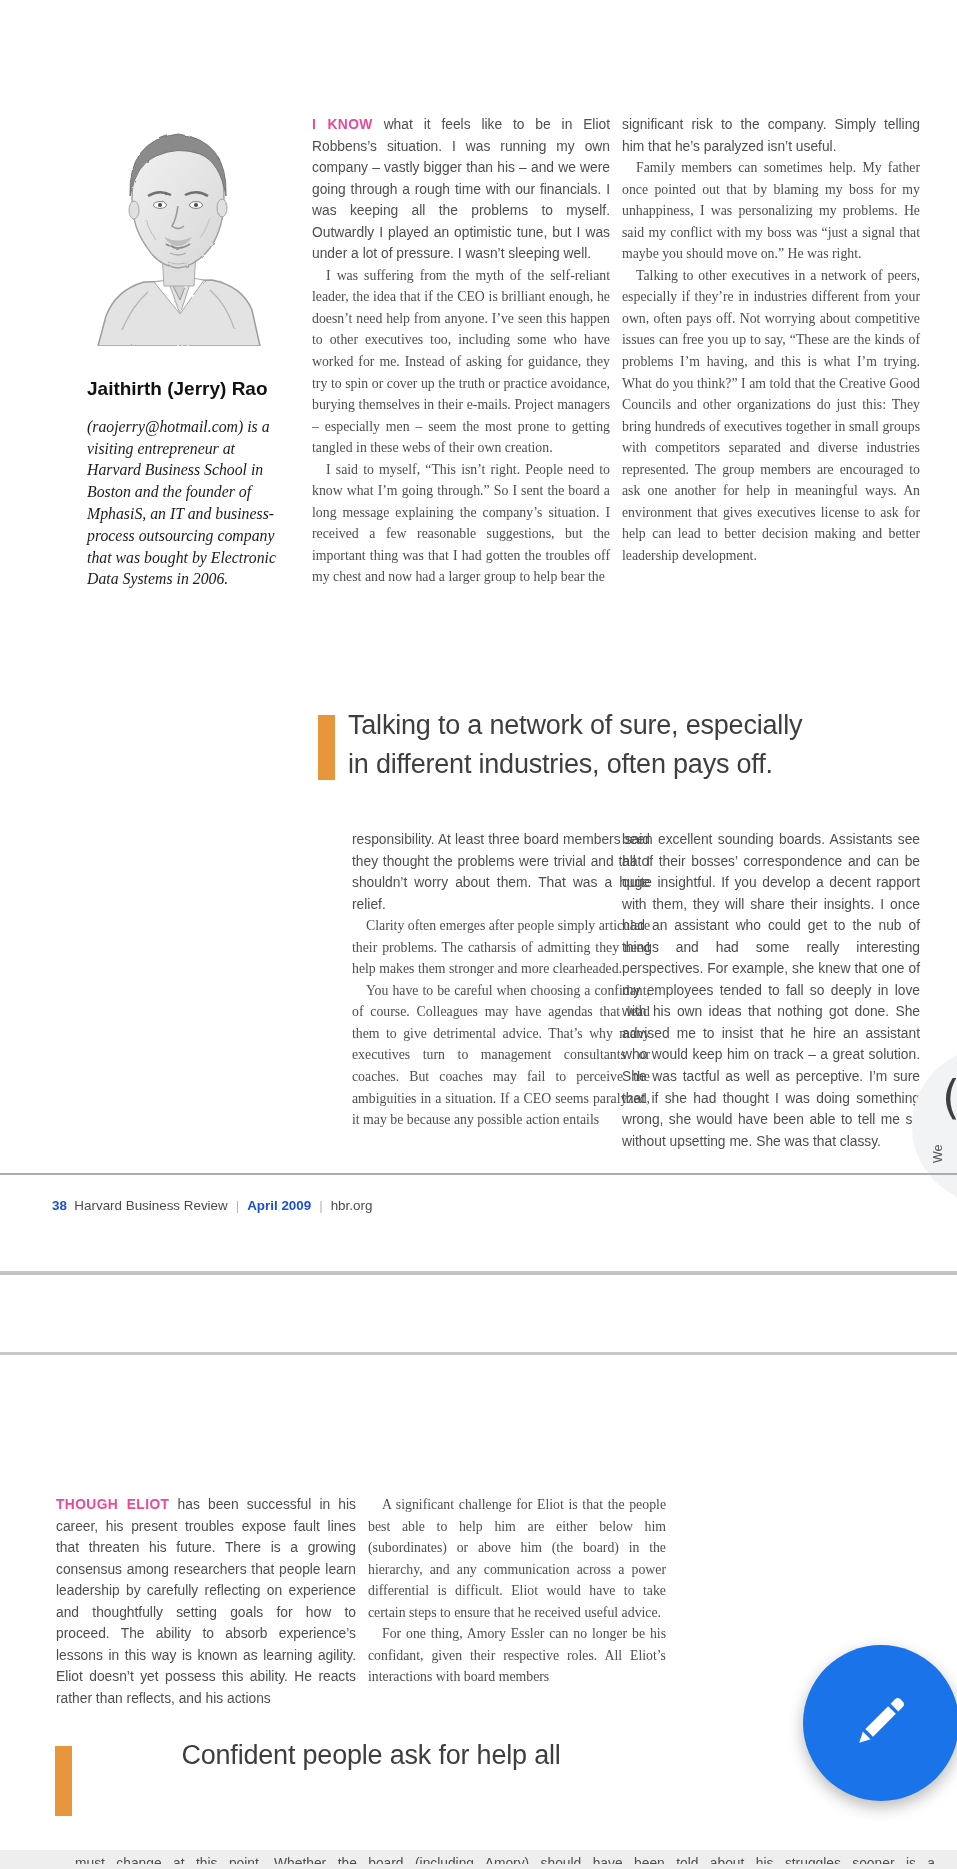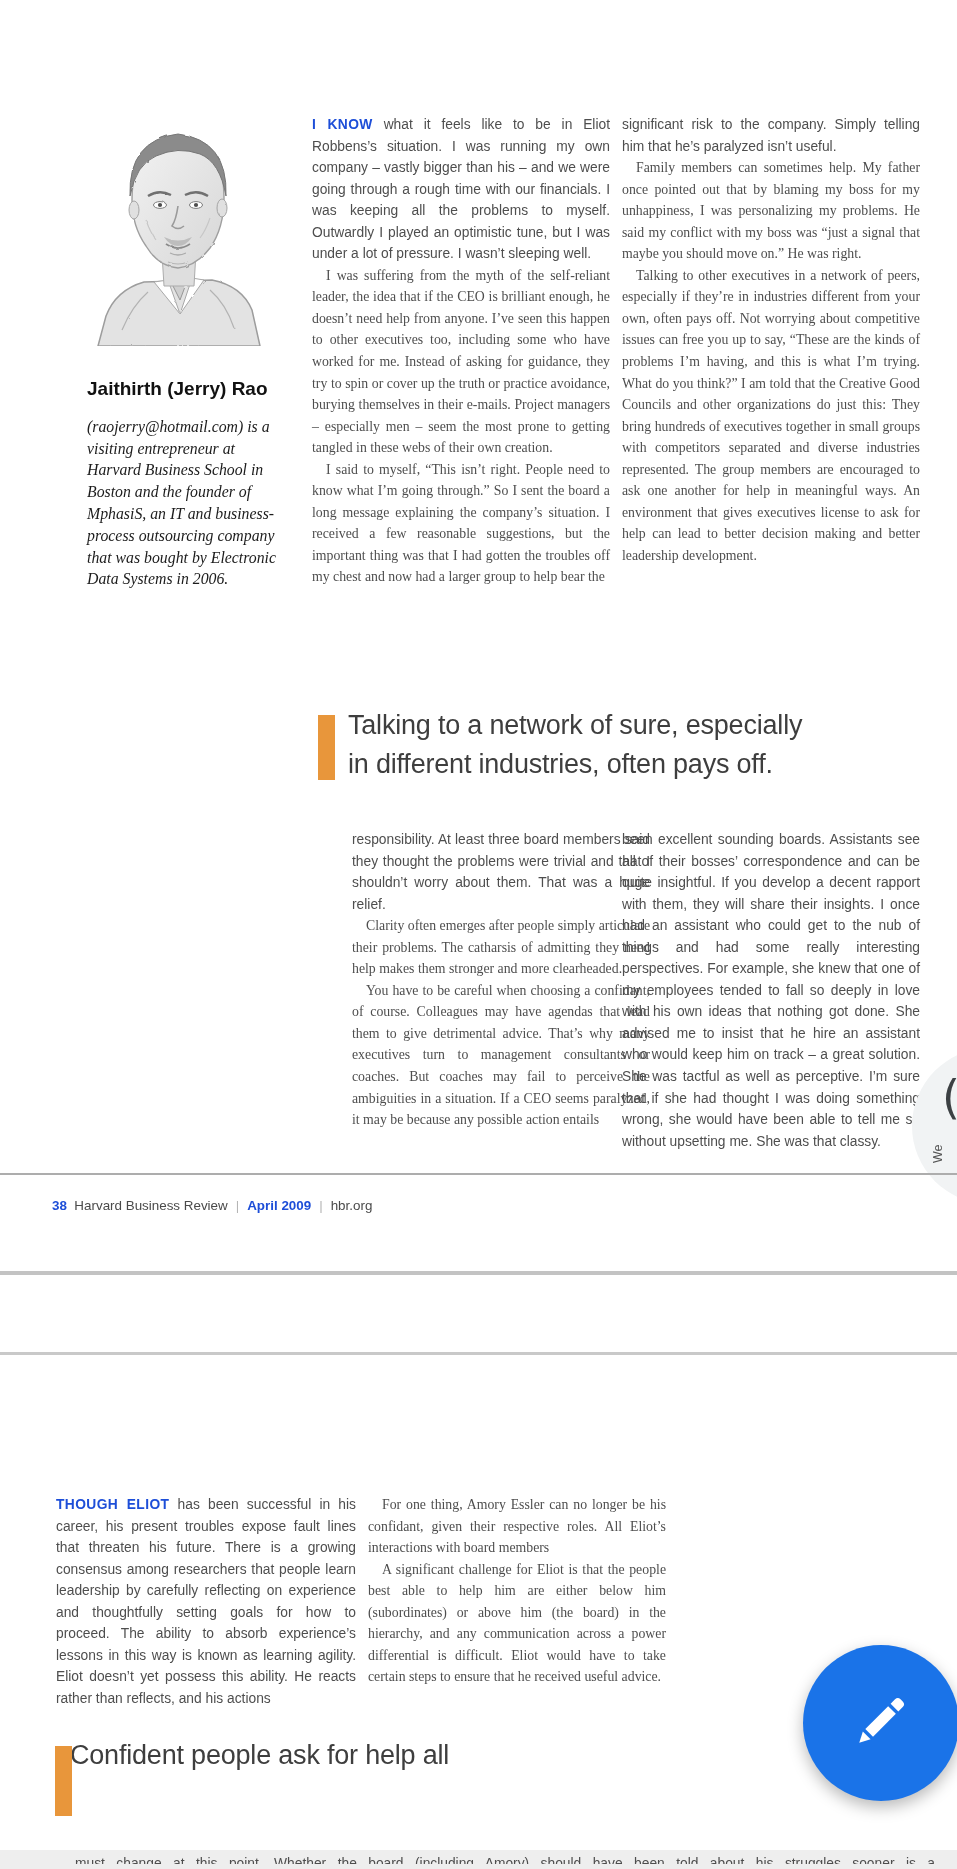--- a/index.html
+++ b/index.html
@@ -4,21 +4,21 @@
 <style>
   html,body{margin:0;padding:0;background:#fff;}
   #page{position:relative;width:957px;height:1869px;background:#fff;overflow:hidden;
         font-family:"Liberation Sans",sans-serif;}
 
   
   .col{position:absolute;width:298px;font-size:13.8px;line-height:21.55px;color:#4e4e4e;
        text-align:justify;}
   .col p{margin:0;}
   .col p.ind{text-indent:14px;font-family:Liberation Serif, serif;}
-  b.lead{color:#1d4ed8;font-weight:bold;letter-spacing:.4px;}
+  b.lead{color:#ec4899;font-weight:bold;letter-spacing:.4px;}
 
   .c1a{left:312px;top:114px;}
   .c2a{left:622px;top:114px;}
   .c1b{left:312px;top:829px;margin-left:40px;}
   .c2b{left:622px;top:829px;}
   .c1c{left:56px;top:1494px;width:300px;}
   .c2c{left:368px;top:1494px;}
 
   
   .portrait{position:absolute;left:92px;top:116px;}
@@ -30,21 +30,21 @@
   
   .pq{position:absolute;}
   .pq .bar{position:absolute;background:#E8963B;}
   .pq .lines{font-size:27px;line-height:38.5px;color:#3e3e3e;letter-spacing:-0.2px;}
   .pq .lines span{display:block;}
   .pq1{left:318px;top:706px;width:630px;}
   .pq1 .bar{left:0;top:9px;width:17px;height:65px;}
   .pq1 .lines{margin-left:30px;}
   .pq2{left:55px;top:1736px;width:580px;}
   .pq2 .bar{left:0;top:10px;width:17px;height:70px;}
-  .pq2 .lines{margin-left:15px;}
+  .pq2 .lines{margin-left:52px;text-align:center;}
 
   
   .rule{position:absolute;left:0;width:957px;height:1.5px;background:#adadad;}
   .r1{top:1173px;}
   .band{position:absolute;left:0;width:957px;}
   .b1{top:1271px;height:4px;background:#c3c3c3;}
   .b2{top:1352px;height:3px;background:#c9c9c9;}
   .footer{position:absolute;left:52px;top:1198px;font-size:13.4px;color:#4a4a4a;
           white-space:nowrap;}
   .footer b{color:#1d4ed8;text-align:center;}
@@ -162,22 +162,22 @@
   </div>
 
   <div class="band b1"></div>
   <div class="band b2"></div>
 
   <div class="col c1c">
     <p><b class="lead">THOUGH ELIOT</b><span> has been successful in his career, his present troubles expose fault lines that threaten his future. There is a growing consensus among researchers that people learn leadership by carefully reflecting on experience and thoughtfully setting goals for how to proceed. The ability to absorb experience’s lessons in this way is known as learning agility. Eliot doesn’t yet possess this ability. He reacts rather than reflects, and his actions</span></p>
   </div>
 
   <div class="col c2c">
+    <p class="ind">A significant challenge for Eliot is that the people best able to help him are either below him (subordinates) or above him (the board) in the hierarchy, and any communication across a power differential is difficult. Eliot would have to take certain steps to ensure that he received useful advice.</p>
     <p class="ind">For one thing, Amory Essler can no longer be his confidant, given their respective roles. All Eliot’s interactions with board members</p>
-    <p class="ind">A significant challenge for Eliot is that the people best able to help him are either below him (subordinates) or above him (the board) in the hierarchy, and any communication across a power differential is difficult. Eliot would have to take certain steps to ensure that he received useful advice.</p>
   </div>
 
   <div class="pq pq2">
     <div class="bar"></div>
     <div class="lines">
       <span>Confident people ask for help all</span>
     </div>
   </div>
 
   <div class="fab">

